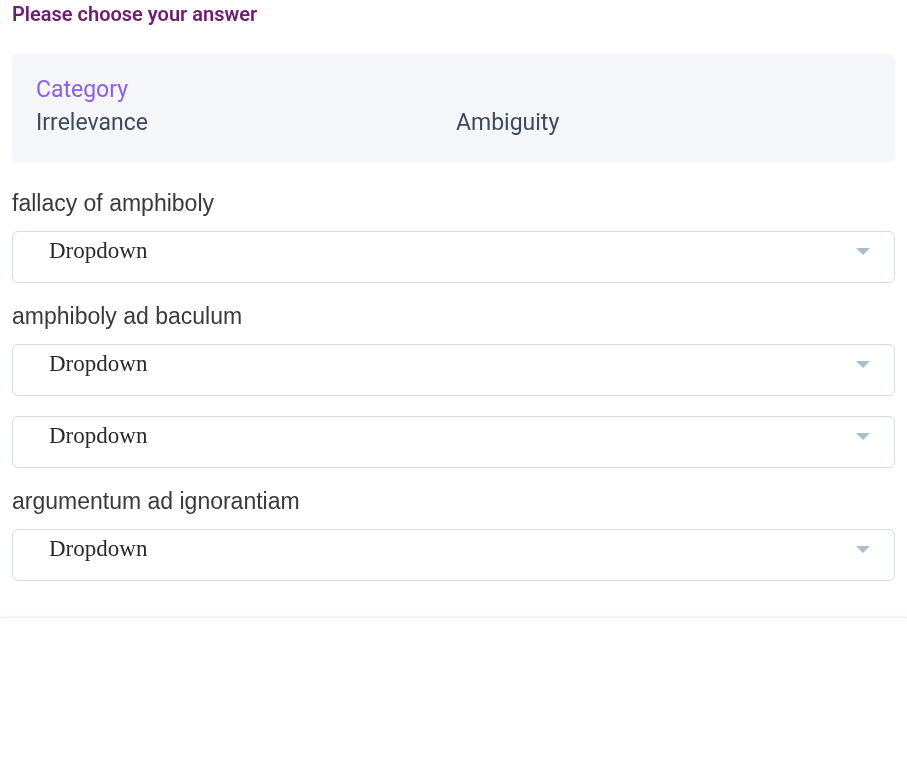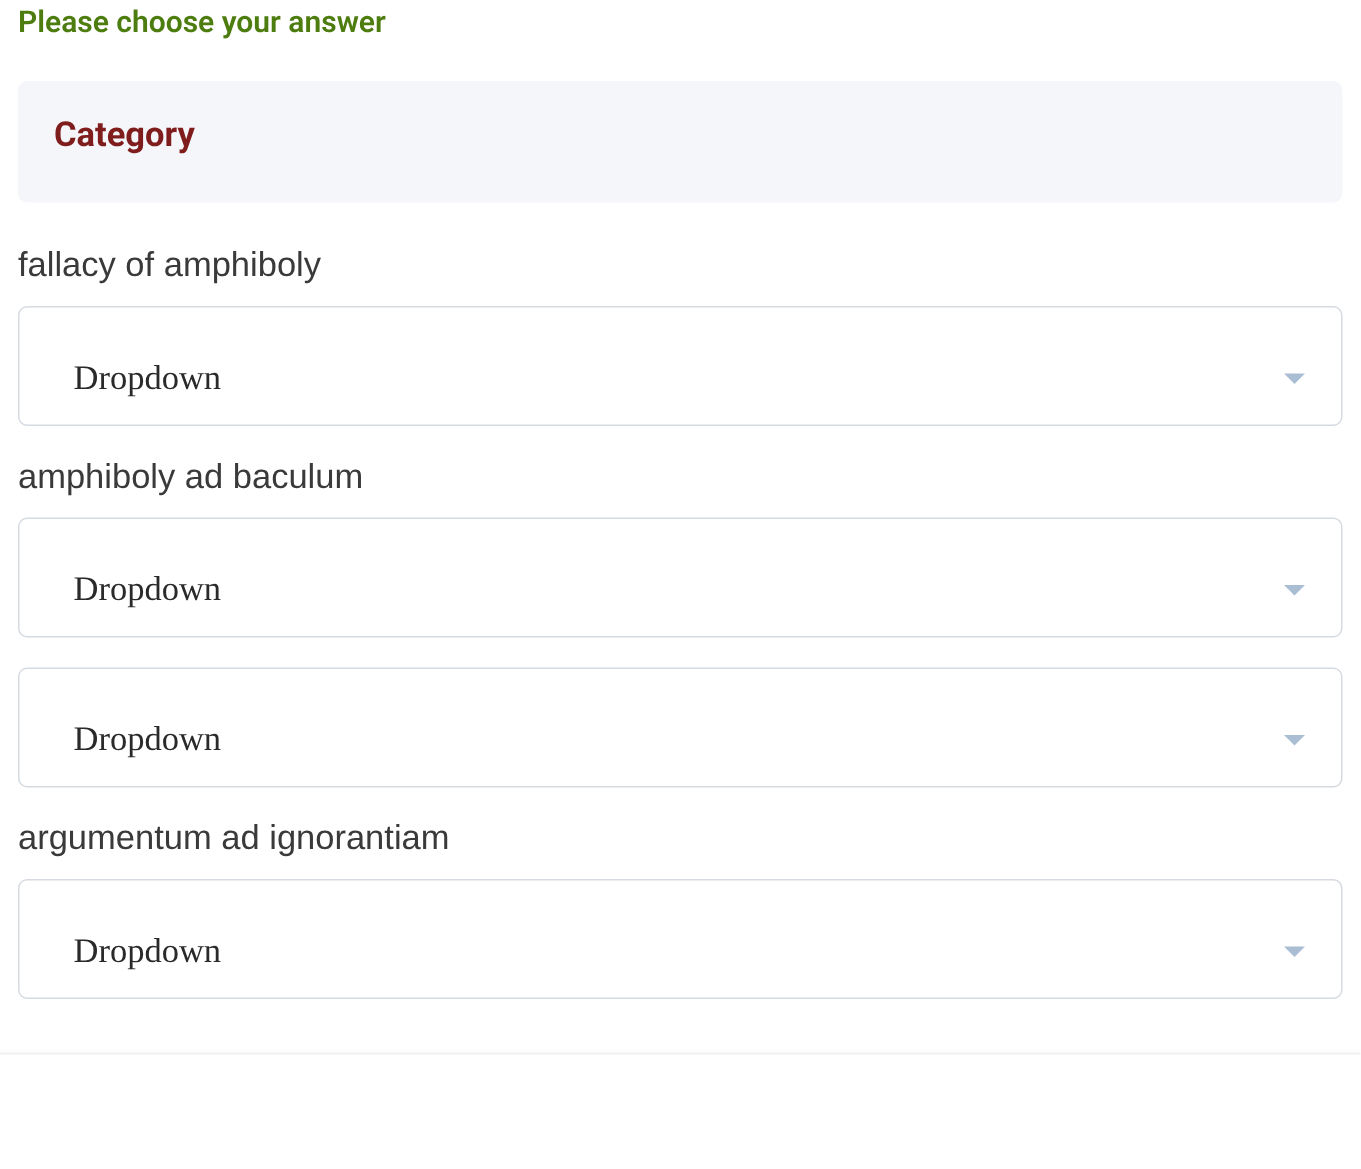--- a/index.html
+++ b/index.html
@@ -9,34 +9,34 @@
     }
     body {
       font-family: -apple-system, BlinkMacSystemFont, "Segoe UI", Roboto, "Helvetica Neue", Arial, sans-serif;
       background: #ffffff;
       width: 907px;
       padding: 0 12px;
     }
     .instruction {
       font-size: 20px;
       font-weight: 600;
-      color: #4d7c0f;
+      color: #701a75;
       margin-bottom: 28px;
       margin-top: 2px;
     }
     .category-box {
       background: #f4f6f9;
       border-radius: 6px;
       padding: 22px 24px 26px 24px;
       margin-bottom: 28px;
     }
     .category-title {
       font-size: 23px;
-      font-weight: 700;
-      color: #7f1d1d;
+      font-weight: 400;
+      color: #8b5cf6;
       margin-bottom: 6px;
     }
     .category-row {
       display: flex;
     }
     .category-col {
       font-size: 23px;
       color: #3d4a5c;
       font-weight: 400;
     }
@@ -49,21 +49,21 @@
     .question-label {
       font-family: Liberation Sans, sans-serif;
       font-size: 23px;
       color: #3a3a3a;
       margin-bottom: 14px;
       font-weight: 400;
     }
     .dropdown {
       border: 1px solid #d6dbe2;
       border-radius: 6px;
-      padding: 34px 24px 18px 36px;
+      padding: 6px 24px 18px 36px;
       display: flex;
       align-items: center;
       justify-content: space-between;
       cursor: pointer;
       background: #ffffff;
     }
     .dropdown-text {
       font-family: Georgia, "Times New Roman", Times, serif;
       font-size: 23px;
       color: #2a2a2a;
@@ -84,20 +84,24 @@
       margin-right: -12px;
     }
   </style>
 </head>
 <body>
 
 <div class="instruction">Please choose your answer</div>
 
 <div class="category-box">
   <div class="category-title">Category</div>
+  <div class="category-row">
+    <div class="category-col first">Irrelevance</div>
+    <div class="category-col">Ambiguity</div>
+  </div>
 </div>
 
 <div class="question-group">
   <div class="question-label">fallacy of amphiboly</div>
   <div class="dropdown">
     <span class="dropdown-text">Dropdown</span>
     <span class="dropdown-caret"></span>
   </div>
 </div>
 

